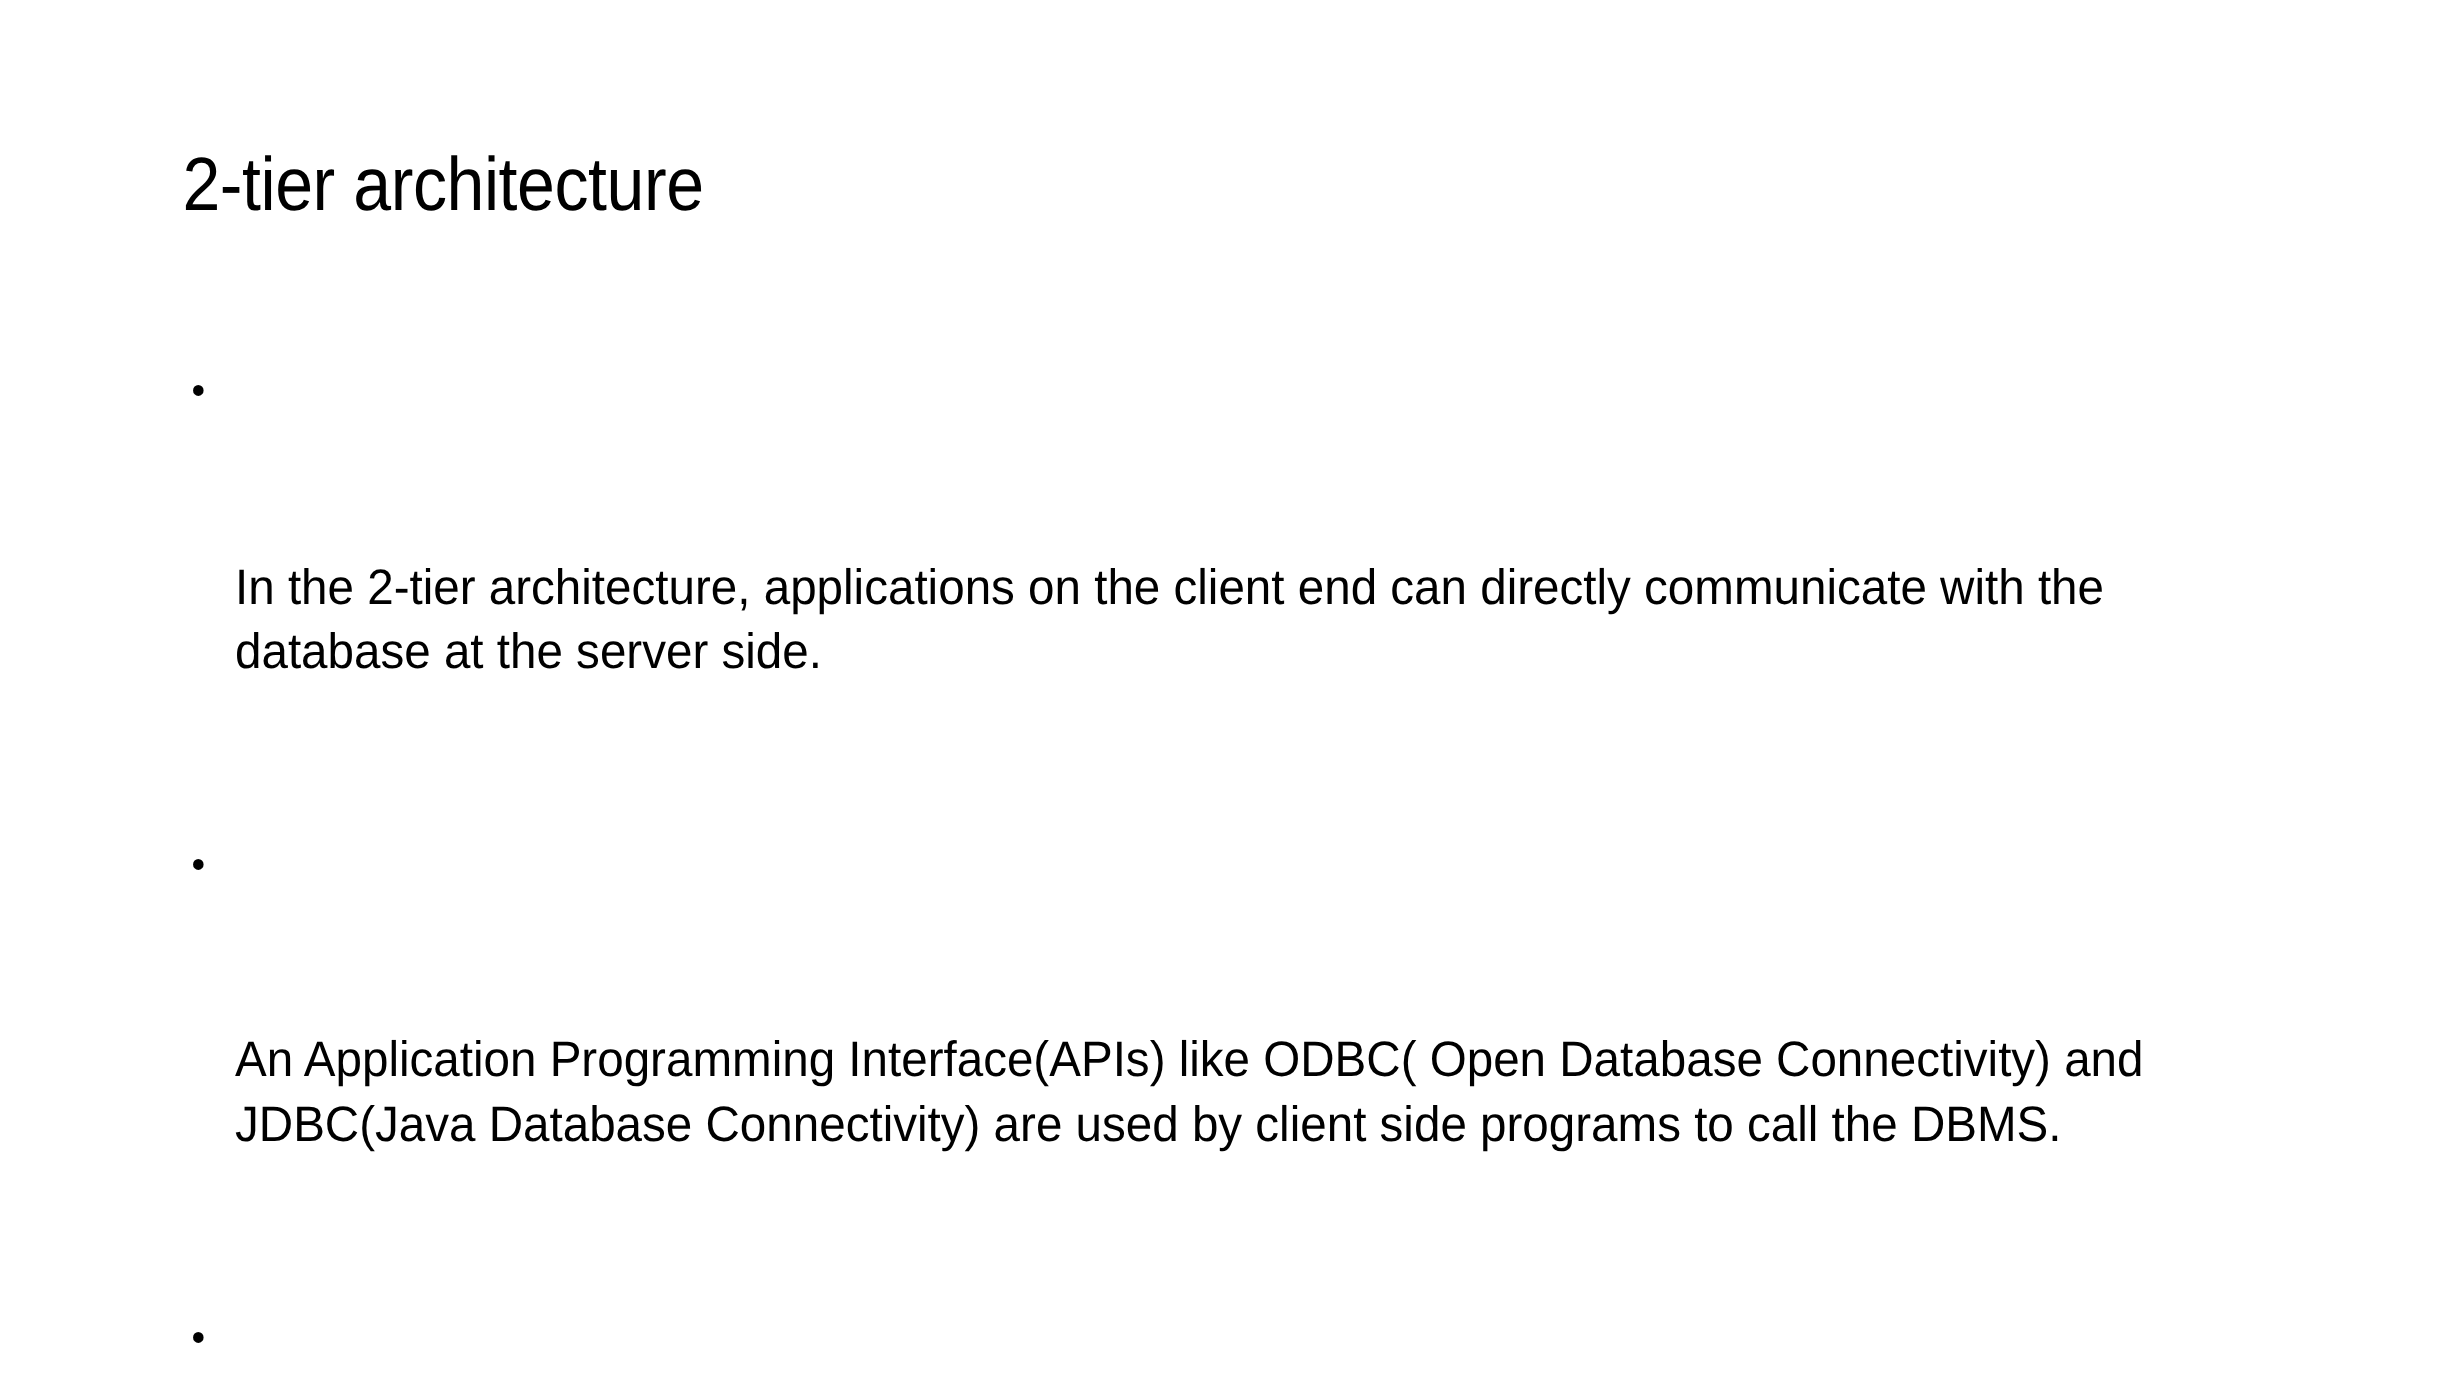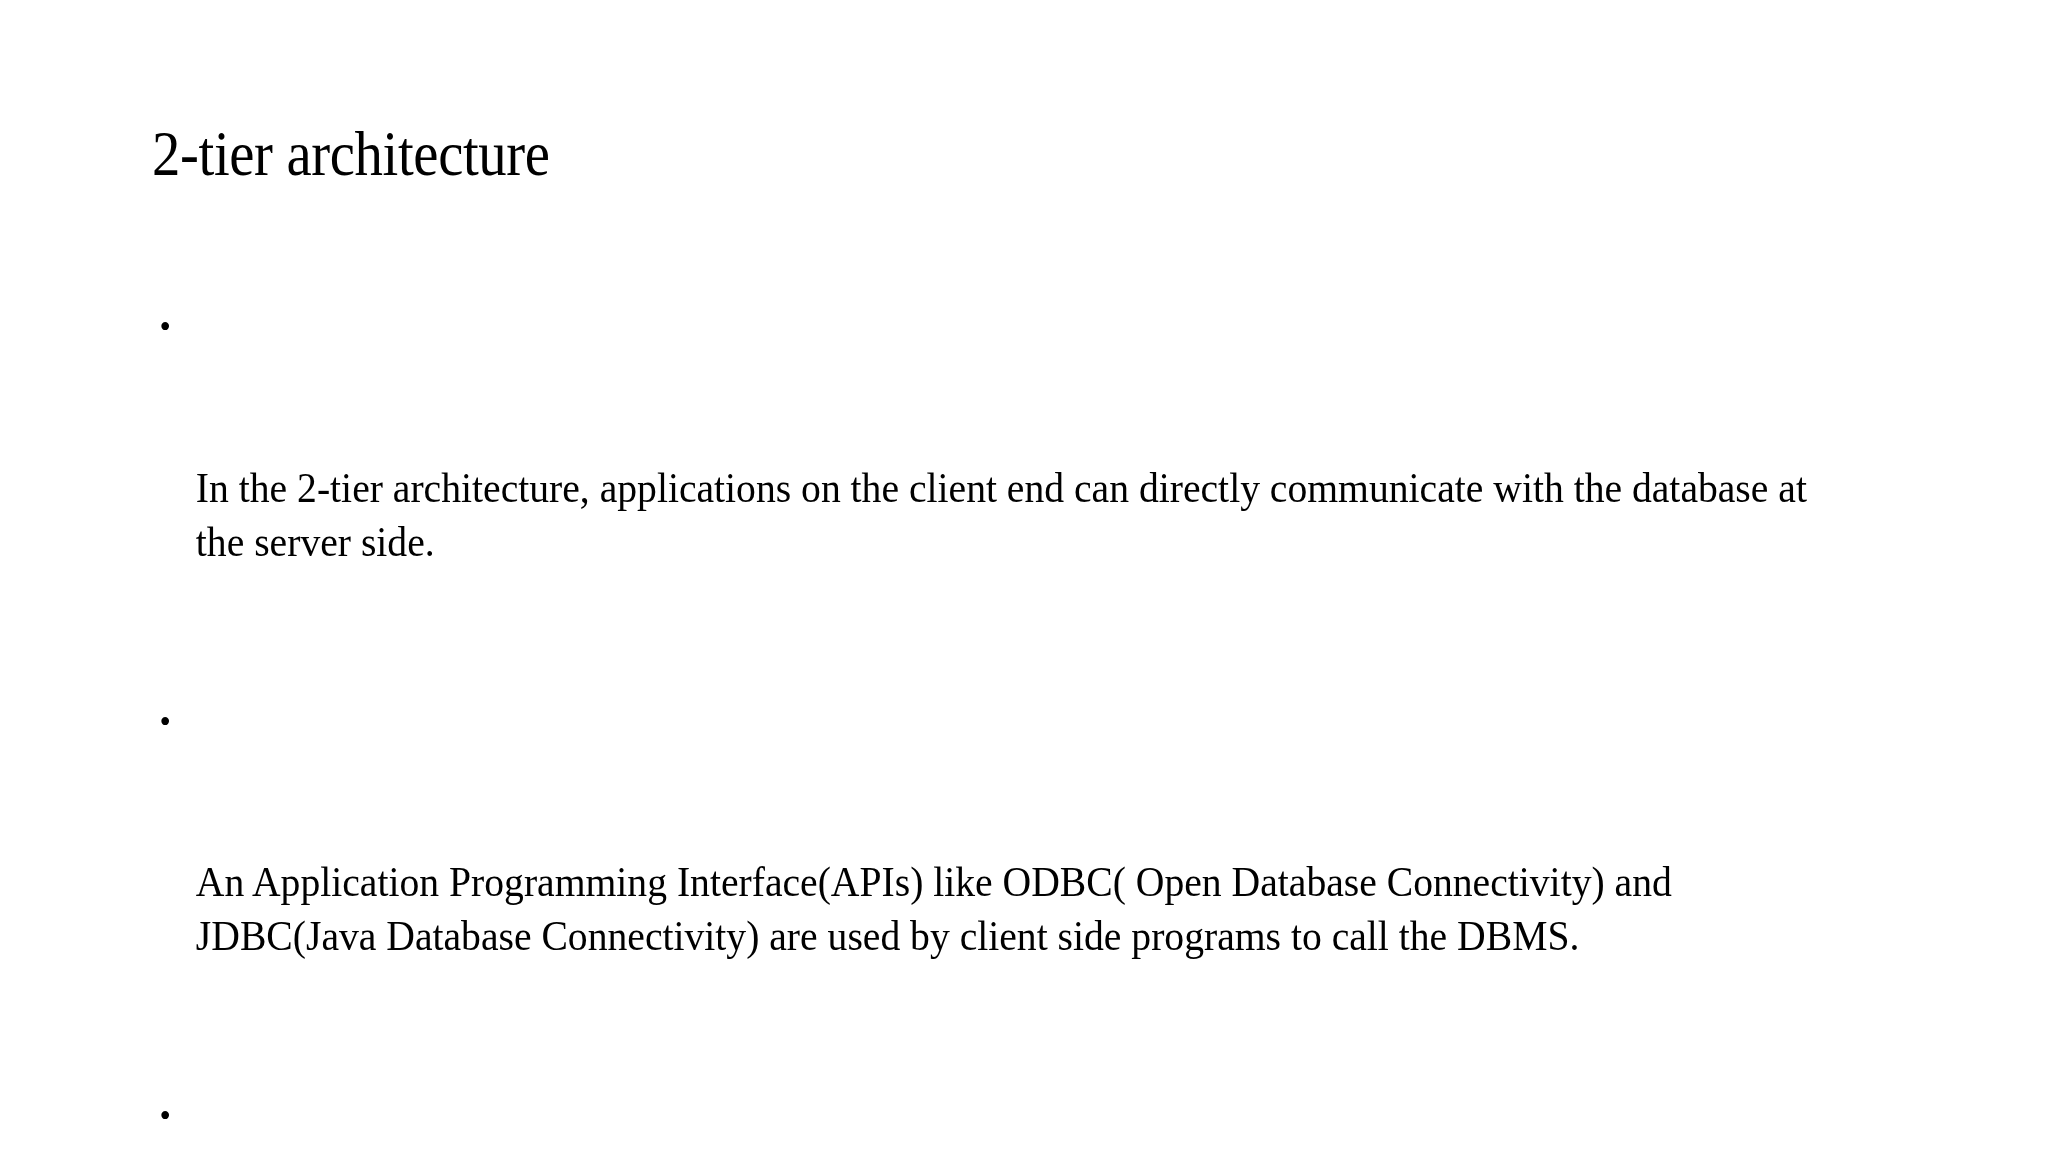--- a/index.html
+++ b/index.html
@@ -6,21 +6,21 @@
     margin: 0;
     padding: 0;
     background: #ffffff;
   }
   .slide {
     position: relative;
     width: 2048px;
     height: 1152px;
     background: #ffffff;
     overflow: hidden;
-    font-family: Liberation Serif, serif;
+    font-family: Liberation Sans, sans-serif;
     color: #000000;
     box-sizing: border-box;
   }
   .slide-title {
     position: absolute;
     left: 152px;
     top: 118px;
     width: 1760px;
     font-size: 63px;
     font-weight: 400;

